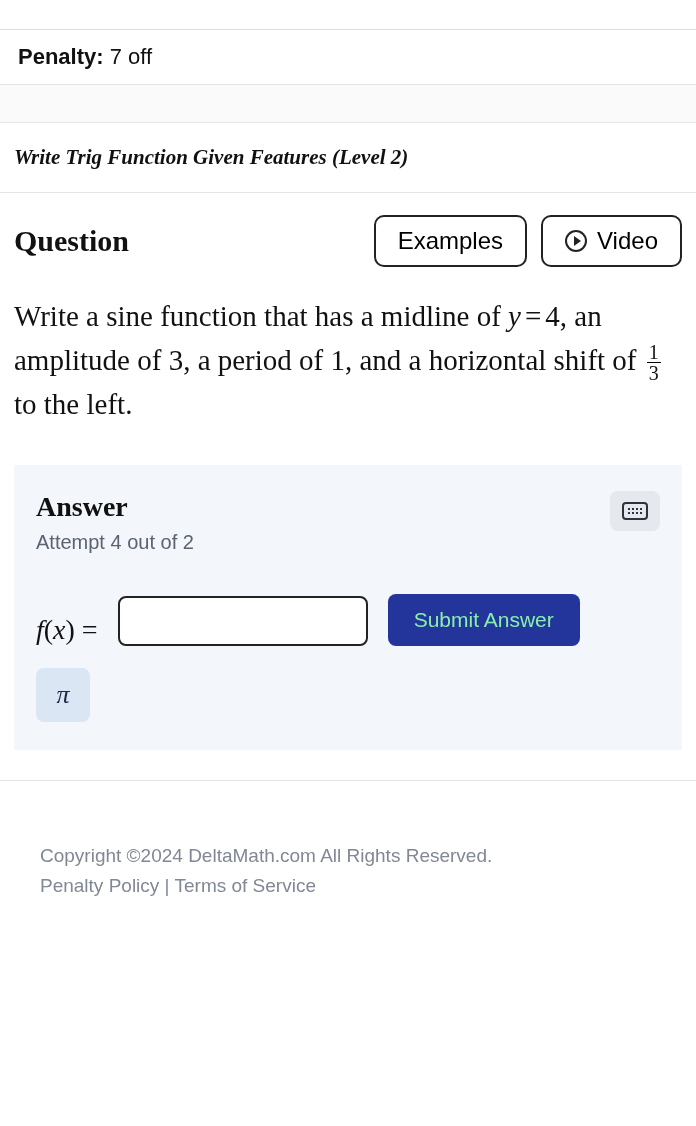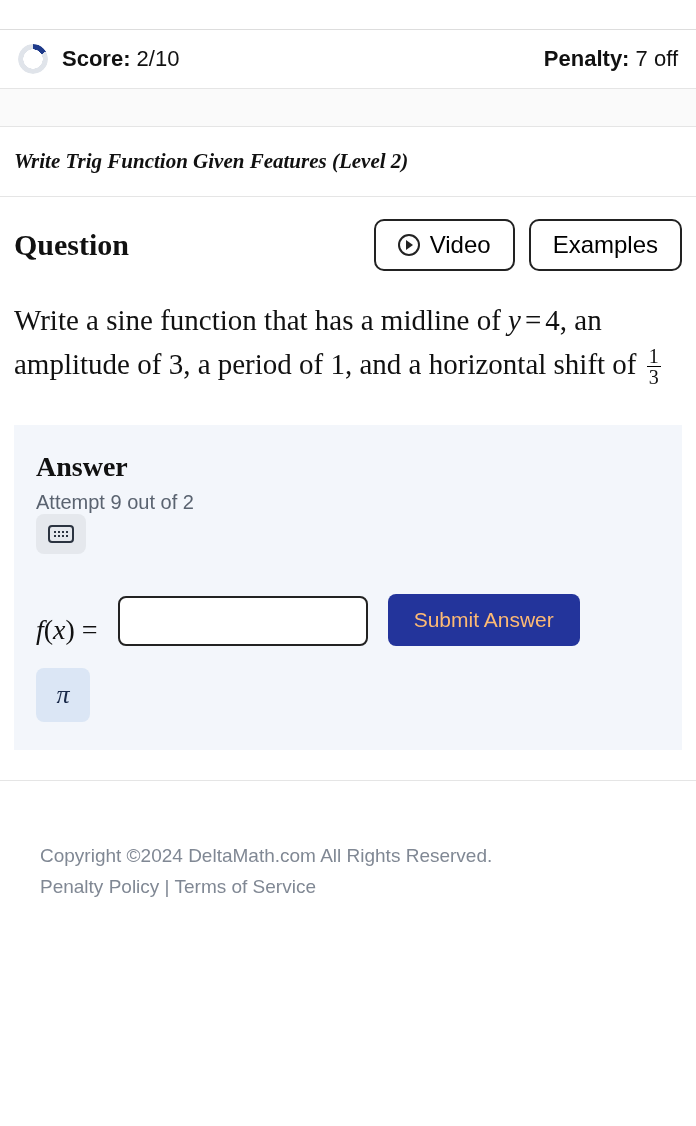--- a/index.html
+++ b/index.html
@@ -120,21 +120,20 @@
   .answer-card {
     background: #f3f6fb;
     margin: 8px 14px 30px 14px;
     padding: 26px 22px 28px 22px;
     position: relative;
   }
   .answer-header {
     display: flex;
     justify-content: space-between;
     align-items: flex-start;
-    flex-direction: column;
   }
   .answer-title { font-size: 28px; font-weight: 700; }
   .attempt {
     font-family: -apple-system, 'Segoe UI', Arial, sans-serif;
     color: #5a6370;
     font-size: 20px;
     margin-top: 8px;
   }
   .kbd-btn {
     background: #e5e8ed;
@@ -177,21 +176,21 @@
     border: 2px solid #222;
     border-radius: 8px;
     height: 50px;
     width: 250px;
     font-size: 22px;
     padding: 0 10px;
     font-family: 'Times New Roman', serif;
   }
   .submit-btn {
     background: #23349b;
-    color: #fdba74;
+    color: #86efac;
     border: none;
     border-radius: 8px;
     padding: 14px 26px;
     font-size: 21px;
     font-family: -apple-system, 'Segoe UI', Arial, sans-serif;
     cursor: pointer;
   }
   .pi-btn {
     margin-top: 22px;
     width: 54px; height: 54px;
@@ -216,62 +215,55 @@
   .footer-gap a { color: #808894; text-decoration: none; cursor: pointer; }
 </style>
 </head>
 <body>
 
 <div class="topcut">
   <div class="topcut-inner"></div>
 </div>
 
 <div class="score-row">
-  <div class="score-left">
-    <div class="spinner"></div>
-    <div>
-      <strong>Score:</strong>
-      <span>2/10</span>
-    </div>
-  </div>
   <div class="score-right">
     <strong>Penalty:</strong>
     <span>7 off</span>
   </div>
 </div>
 
 <div class="spacer-band"></div>
 
 <div class="title-row">Write Trig Function Given Features (Level 2)</div>
 
 <div class="question-row">
   <div class="question-label">Question</div>
   <div class="q-buttons">
     <button class="btn-outline">
+      <span>Examples</span>
+    </button>
+    <button class="btn-outline">
       <span class="play-icon"></span>
       <span>Video</span>
-    </button>
-    <button class="btn-outline">
-      <span>Examples</span>
     </button>
   </div>
 </div>
 
 <div class="prompt">
   <span>Write a sine function that has a midline of </span><span class="math-i">y</span><span class="eq">=</span><span>4</span><span>, an amplitude of 3, a period of 1, and a horizontal shift of </span><span class="frac">
       <span class="num">1</span>
       <span class="den">3</span>
-    </span>
+    </span><span> to the left.</span>
 </div>
 
 <div class="answer-card">
   <div class="answer-header">
     <div>
       <div class="answer-title">Answer</div>
-      <div class="attempt">Attempt 9 out of 2</div>
+      <div class="attempt">Attempt 4 out of 2</div>
     </div>
     <button class="kbd-btn">
       <span class="kbd-glyph"></span>
     </button>
   </div>
 
   <div class="answer-input-row">
     <span class="fx">
       <span>f</span><span class="paren">(</span><span>x</span><span class="paren">) =</span>
     </span>

